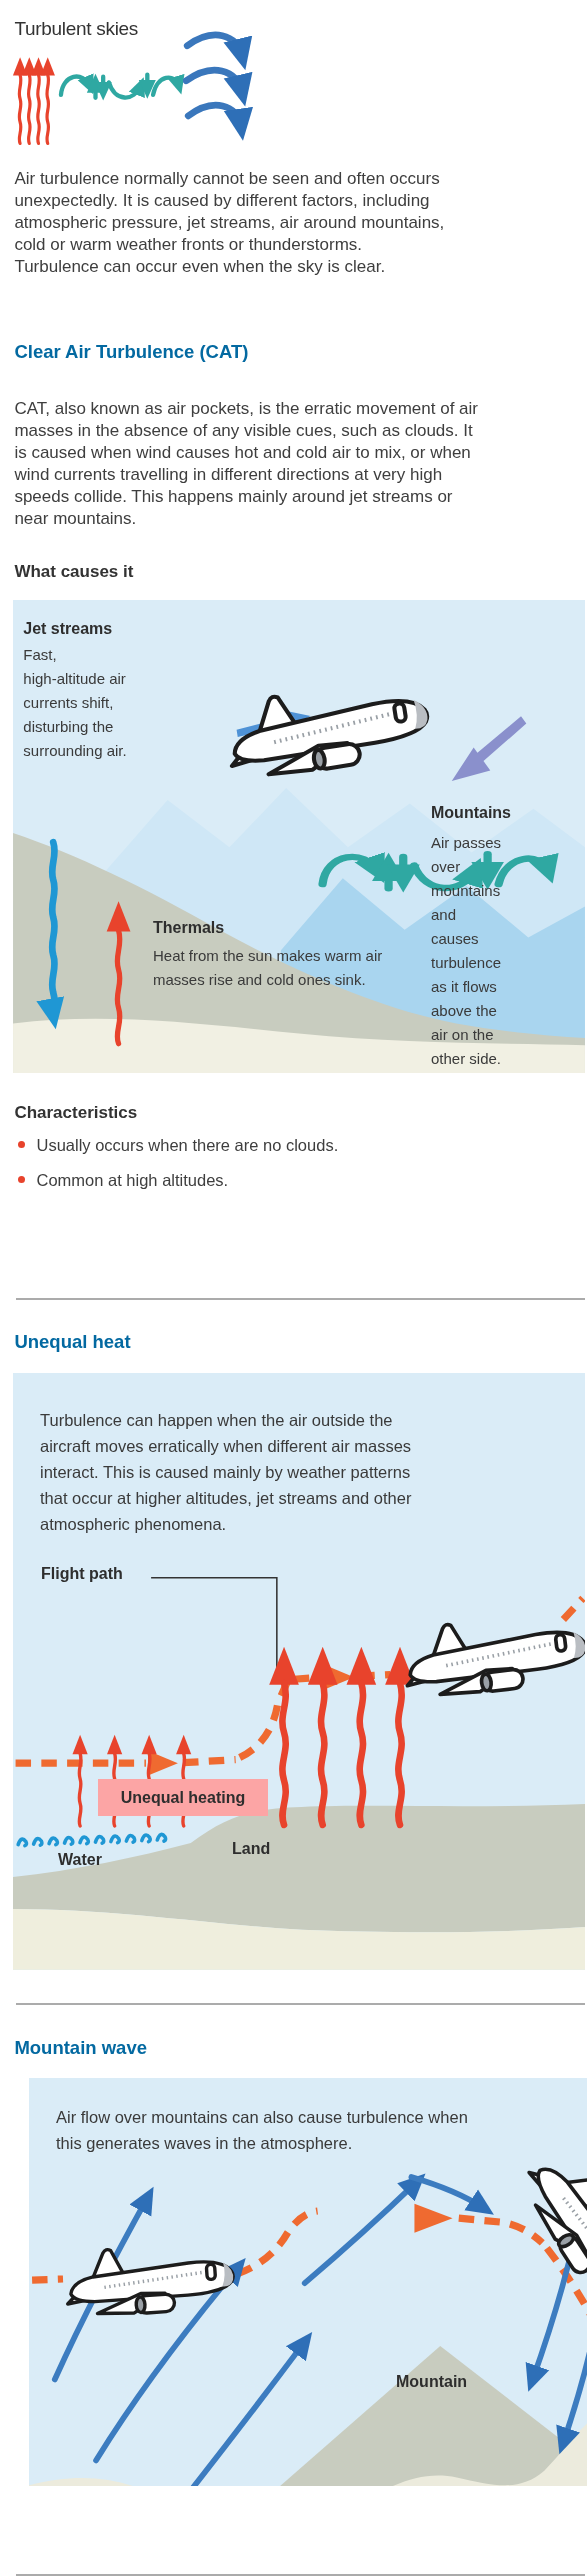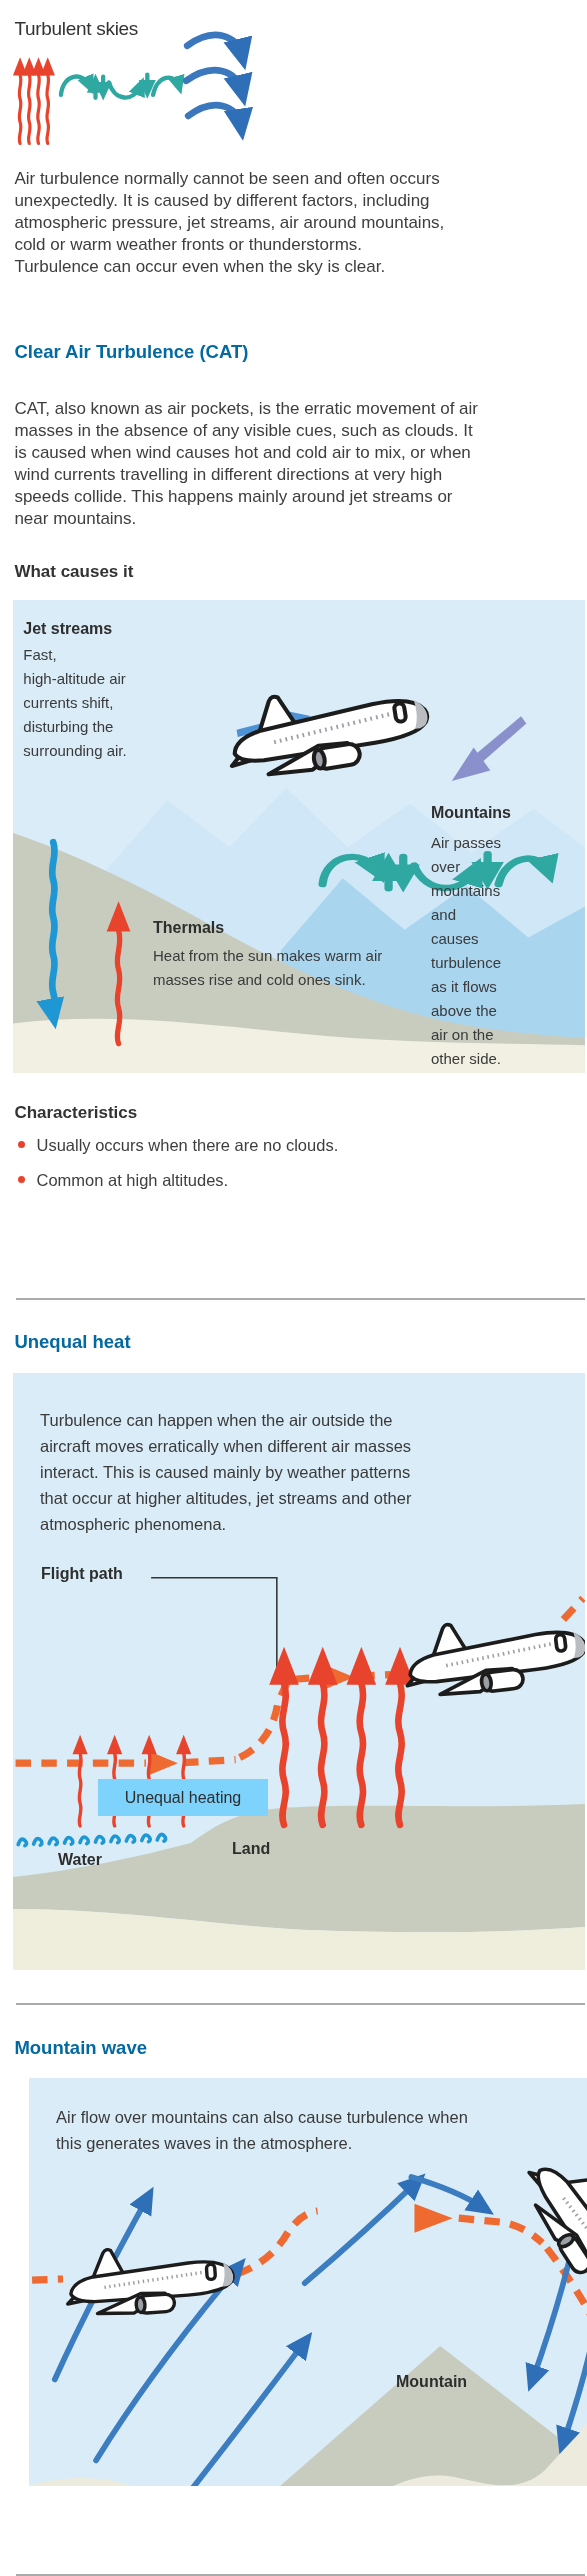--- a/index.html
+++ b/index.html
@@ -13,21 +13,21 @@
   .panel{background:#daecf7;overflow:hidden}
   .panel svg.art{position:absolute;left:0;top:0}
   .d-label{font-size:16px;font-weight:700;color:#2e2e2e}
   .d-text{font-size:15px;line-height:24px;white-space:pre-line;color:#3a3a3a}
   .p-body{font-size:16.5px;line-height:26px;white-space:pre-line;color:#3a3a3a}
   .bullets{list-style:none;margin:0;padding:0}
   .bullets li{font-size:16.5px;line-height:24px;margin-bottom:10.8px;white-space:pre-line;color:#3e3e3e}
   .dot{display:inline-block;width:7.7px;height:7.7px;border-radius:50%;background:#e8432c;
        margin-right:11.3px;vertical-align:2.6px}
   .divider{height:1.5px;background:#ababab}
-  .box-label{background:#7dd3fc;font-weight:400;font-size:16px;color:#2e2e2e;
+  .box-label{background:#fca5a5;font-weight:700;font-size:16px;color:#2e2e2e;
              display:flex;align-items:center;justify-content:center}
 </style>
 </head>
 <body>
 
 <svg width="0" height="0" style="position:absolute" aria-hidden="true">
   <defs>
     <marker id="tri-blue" markerUnits="strokeWidth" markerWidth="5" markerHeight="5" refX="2.6" refY="2.5" orient="auto">
       <path d="M0,0.3 L4.8,2.5 L0,4.7 Z" fill="#2e6fb7"></path>
     </marker>

